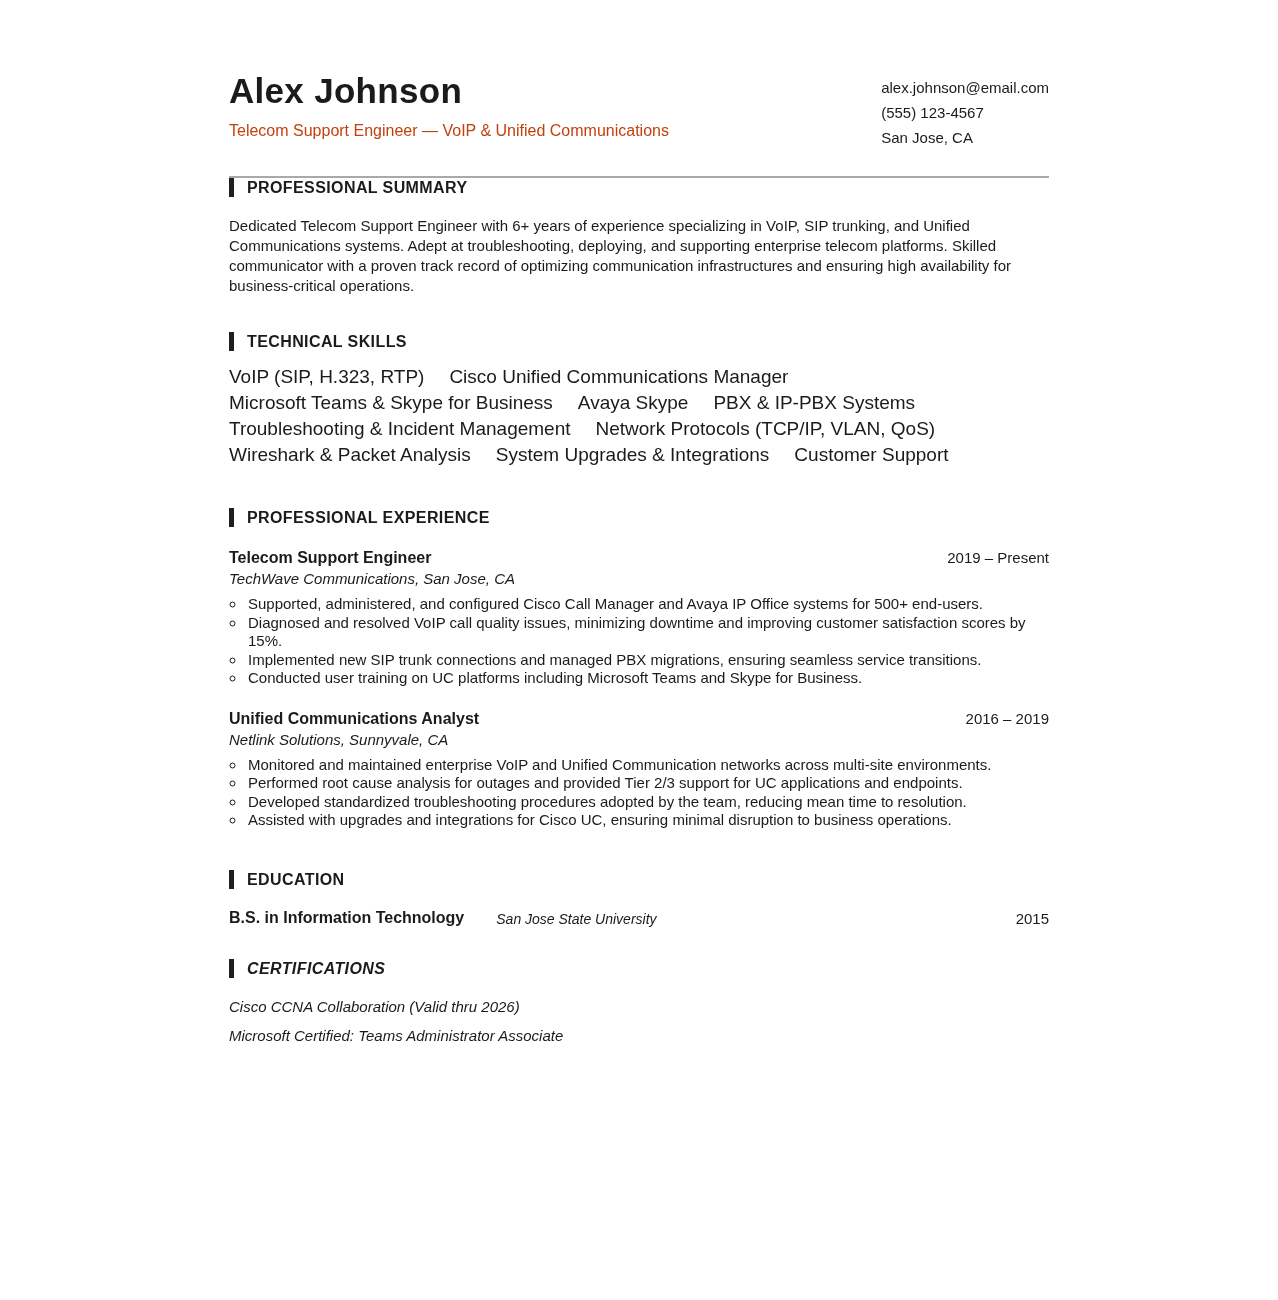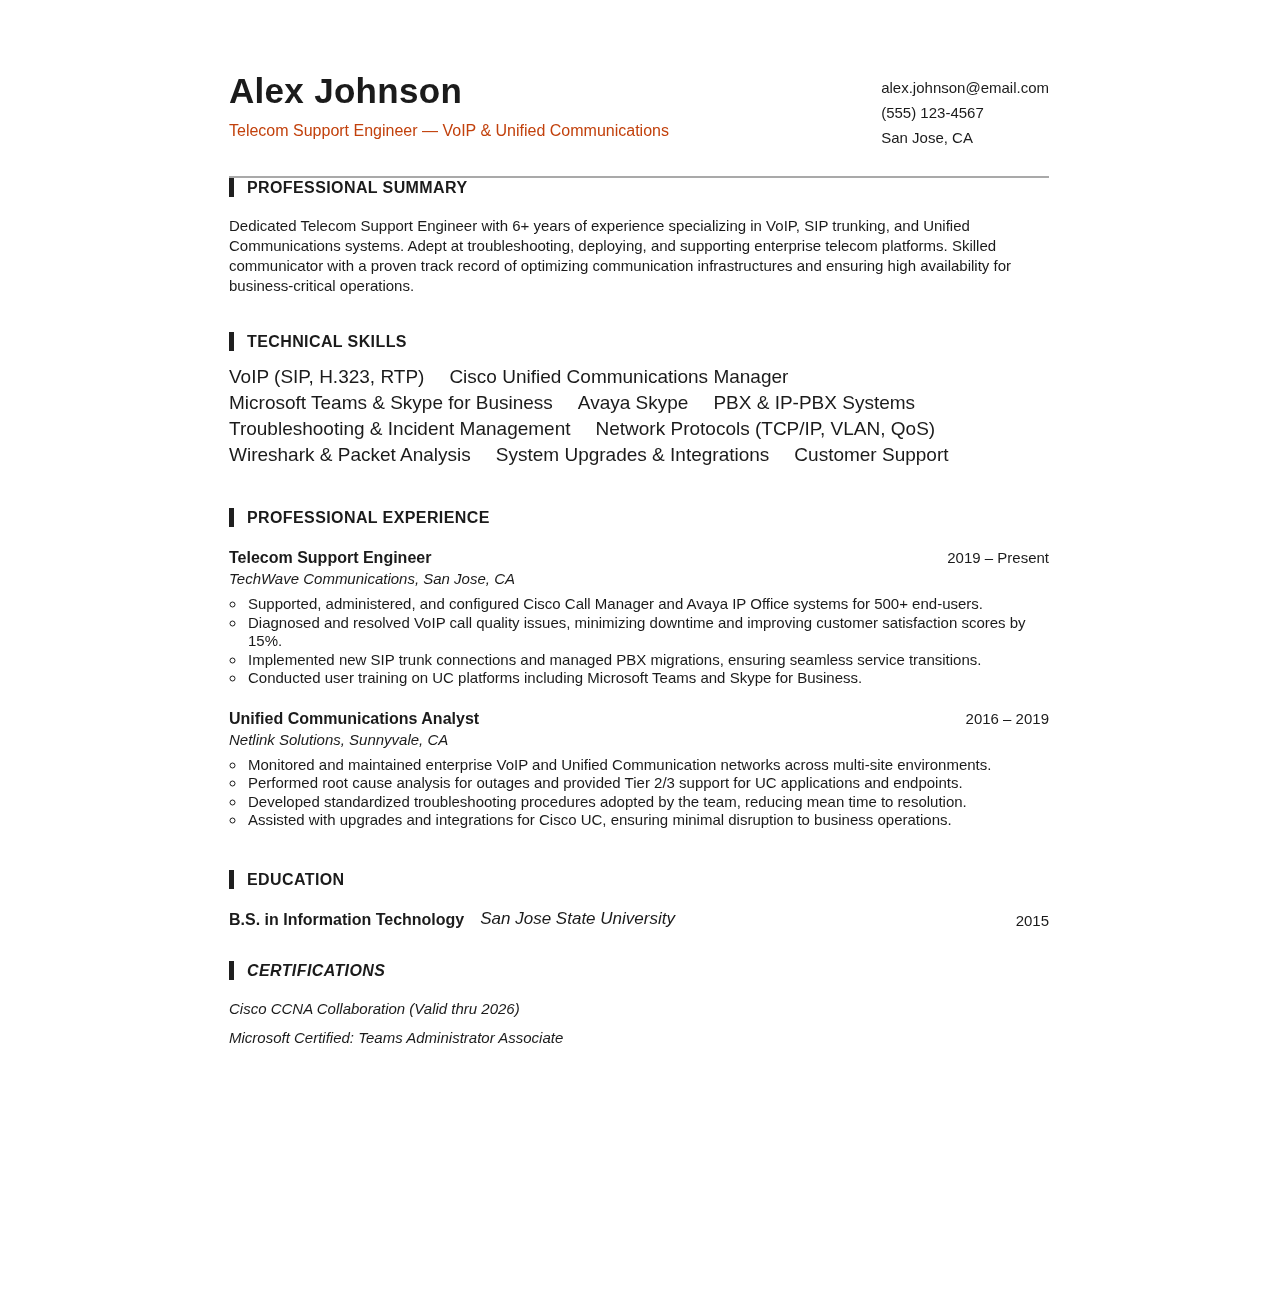--- a/index.html
+++ b/index.html
@@ -119,23 +119,23 @@
   .edu-row {
     display: flex;
     align-items: flex-end;
     margin-top: 20px;
   }
   .edu-degree {
     font-size: 16px;
     font-weight: bold;
   }
   .edu-school {
-    font-size: 17px;
+    font-size: 14px;
     font-style: italic;
-    margin-left: 16px;
+    margin-left: 32px;
   }
   .edu-year {
     font-size: 15px;
     margin-left: auto;
   }
 
   .cert-line {
     font-size: 15px;
     margin-top: 0;
     margin-bottom: 0;

